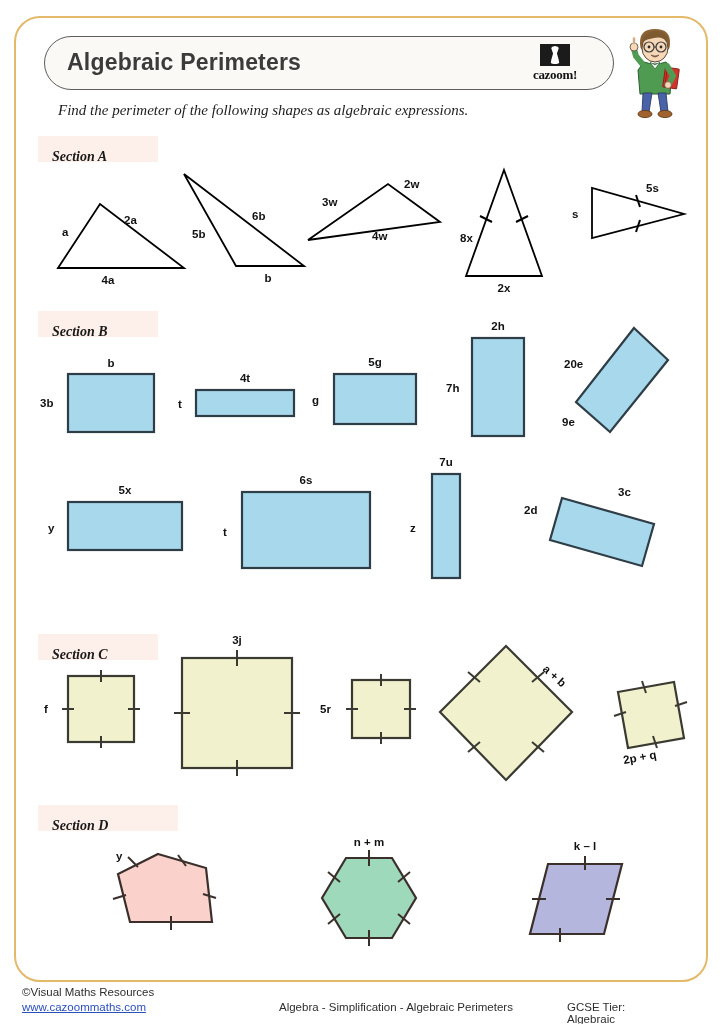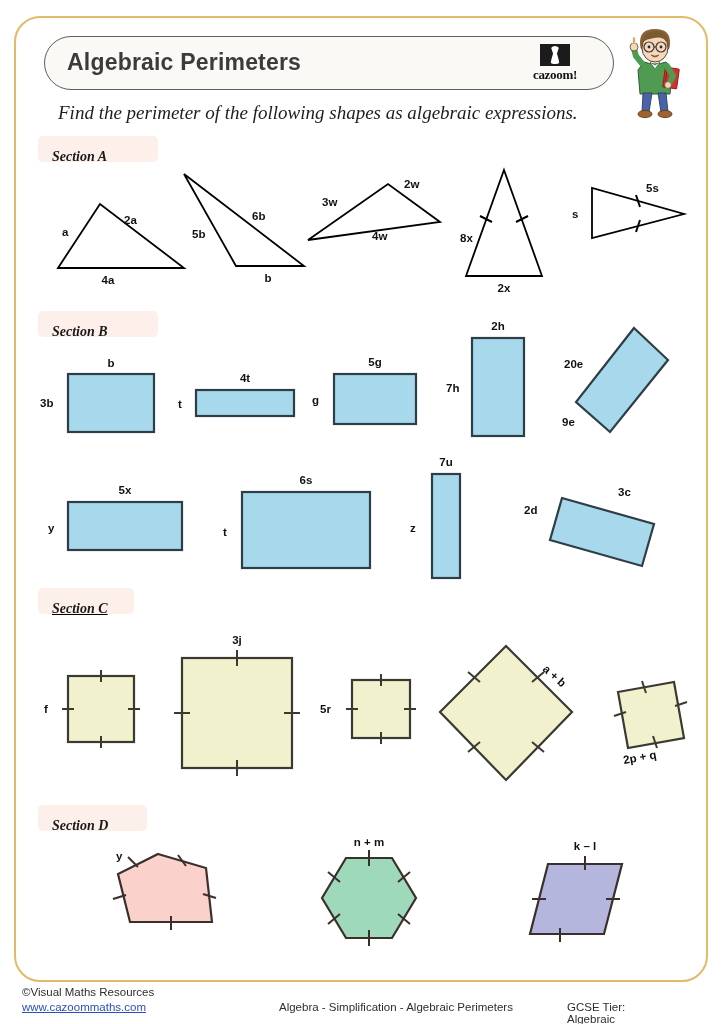--- a/index.html
+++ b/index.html
@@ -91,30 +91,30 @@
     height: 100px;
   }
 
   
   #instruction {
     position: absolute;
     left: 58px;
     top: 102px;
     font-family: "Liberation Serif", serif;
     font-style: italic;
-    font-size: 19px;
+    font-size: 15px;
     color: #1d1d1d;
   }
 
   
   .section-pill {
     position: absolute;
     height: 26px;
     background: #fdf0ea;
-    border-radius: 5px;
+    border-radius: 0;
     display: flex;
     align-items: center;
     padding: 16px 16px 0 14px;
     box-sizing: border-box;
   }
   .section-pill span {
     font-family: "Liberation Serif", serif;
     font-weight: bold;
     font-style: italic;
     font-size: 14px;
@@ -306,21 +306,21 @@
   <text class="lbl" x="50" y="14" text-anchor="middle">7u</text>
   <text class="lbl" x="14" y="80">z</text>
 </svg>
 
 <svg class="shape-svg" style="left:508px; top:470px; width:180px; height:110px;" viewBox="0 0 180 110">
   <polygon points="54,28 146,54 134,96 42,70" fill="#a7d8ec" stroke="#2e3d46" stroke-width="2.2"></polygon>
   <text class="lbl" x="16" y="44">2d</text>
   <text class="lbl" x="110" y="26">3c</text>
 </svg>
 
-<div class="section-pill" style="left:38px; top:588px; width:96px;text-decoration:underline;">
+<div class="section-pill" style="left:38px; top:634px; width:120px;">
   <span>Section C</span>
 </div>
 
 <svg class="shape-svg" style="left:34px; top:658px; width:130px; height:110px;" viewBox="0 0 130 110">
   <rect x="34" y="18" width="66" height="66" fill="#f1f2cd" stroke="#3a3a32" stroke-width="2.2"></rect>
   <line x1="67" y1="12" x2="67" y2="24" stroke="#3a3a32" stroke-width="2"></line>
   <line x1="67" y1="78" x2="67" y2="90" stroke="#3a3a32" stroke-width="2"></line>
   <line x1="28" y1="51" x2="40" y2="51" stroke="#3a3a32" stroke-width="2"></line>
   <line x1="94" y1="51" x2="106" y2="51" stroke="#3a3a32" stroke-width="2"></line>
   <text class="lbl" x="10" y="55">f</text>
@@ -355,21 +355,21 @@
 
 <svg class="shape-svg" style="left:596px; top:668px; width:120px; height:110px;" viewBox="0 0 120 110">
   <polygon points="22,24 78,14 88,70 32,80" fill="#f1f2cd" stroke="#3a3a32" stroke-width="2.2"></polygon>
   <line x1="46" y1="13" x2="50" y2="25" stroke="#3a3a32" stroke-width="2"></line>
   <line x1="79" y1="38" x2="91" y2="34" stroke="#3a3a32" stroke-width="2"></line>
   <line x1="57" y1="68" x2="61" y2="80" stroke="#3a3a32" stroke-width="2"></line>
   <line x1="18" y1="48" x2="30" y2="44" stroke="#3a3a32" stroke-width="2"></line>
   <text class="lbl" x="28" y="96" transform="rotate(-10 28 96)">2p + q</text>
 </svg>
 
-<div class="section-pill" style="left:38px; top:805px; width:109px;text-align:center;">
+<div class="section-pill" style="left:38px; top:805px; width:140px;text-align:center;">
   <span>Section D</span>
 </div>
 
 <svg class="shape-svg" style="left:96px; top:840px; width:160px; height:130px;" viewBox="0 0 160 130">
   <polygon points="62,14 110,28 116,82 34,82 22,34" fill="#fad2cb" stroke="#3a2f2b" stroke-width="2.2"></polygon>
   <line x1="32" y1="17" x2="42" y2="27" stroke="#3a2f2b" stroke-width="2"></line>
   <line x1="82" y1="15" x2="90" y2="26" stroke="#3a2f2b" stroke-width="2"></line>
   <line x1="17" y1="59" x2="30" y2="55" stroke="#3a2f2b" stroke-width="2"></line>
   <line x1="107" y1="54" x2="120" y2="58" stroke="#3a2f2b" stroke-width="2"></line>
   <line x1="75" y1="76" x2="75" y2="90" stroke="#3a2f2b" stroke-width="2"></line>

